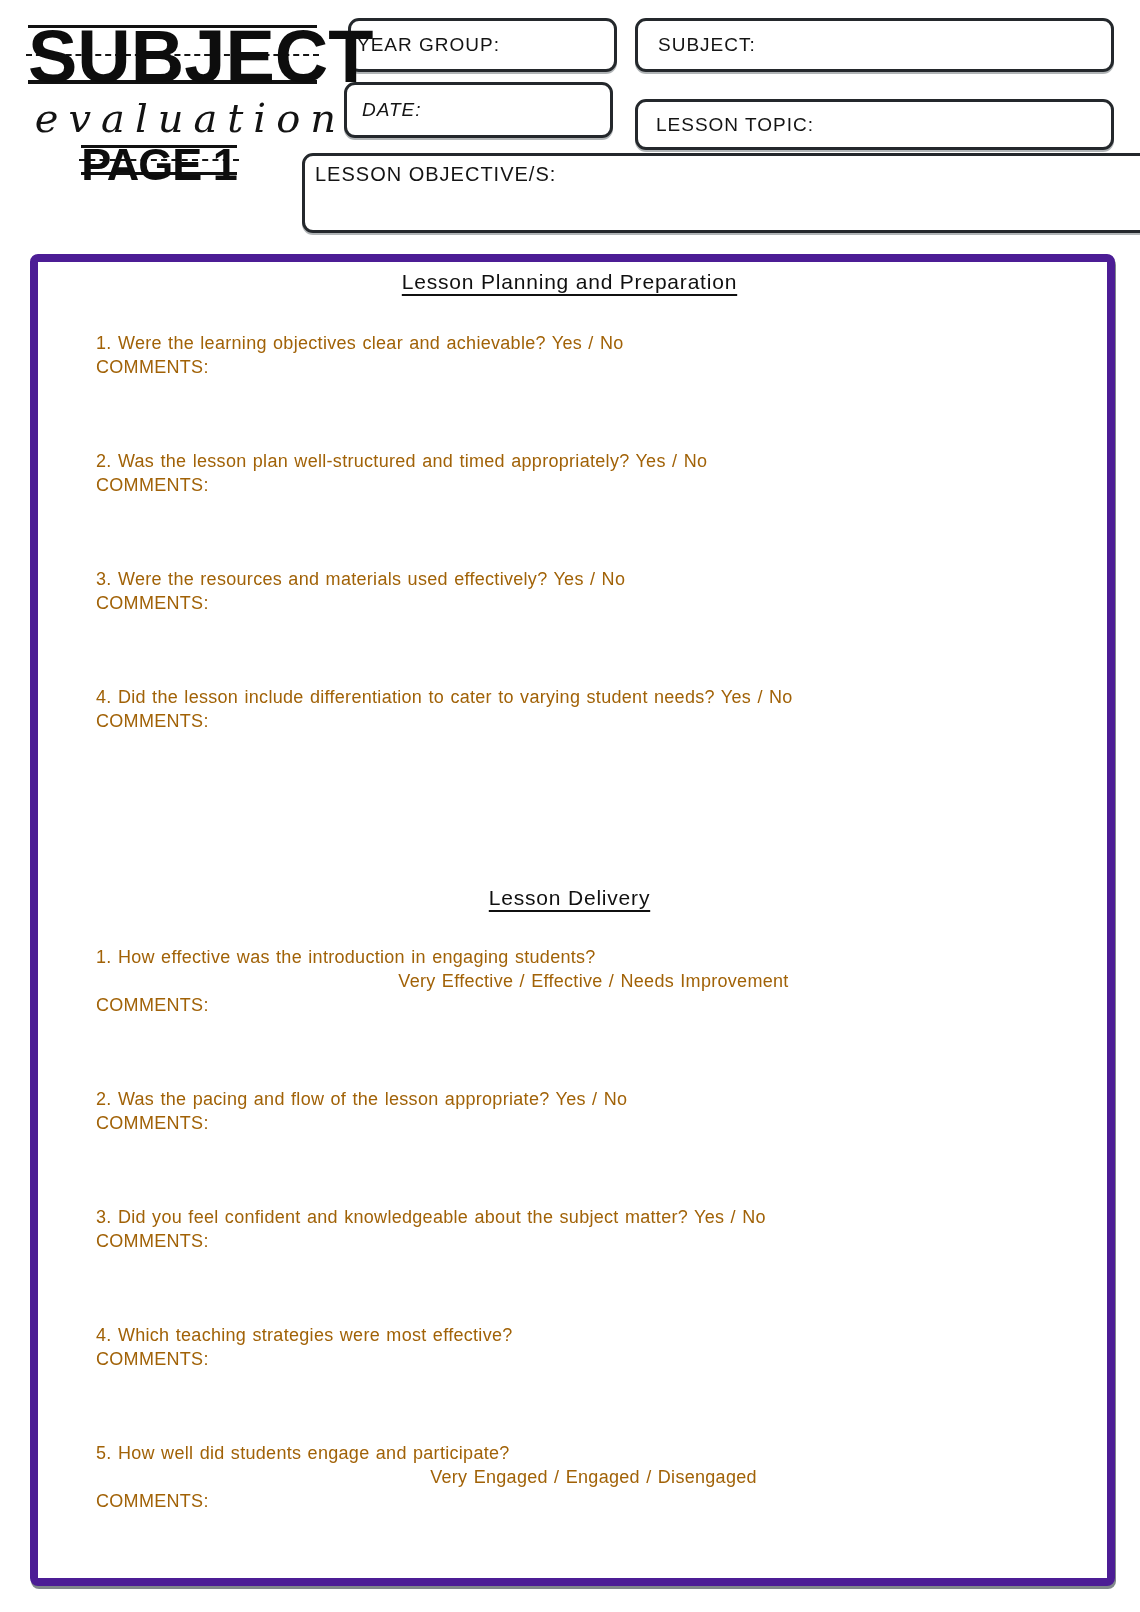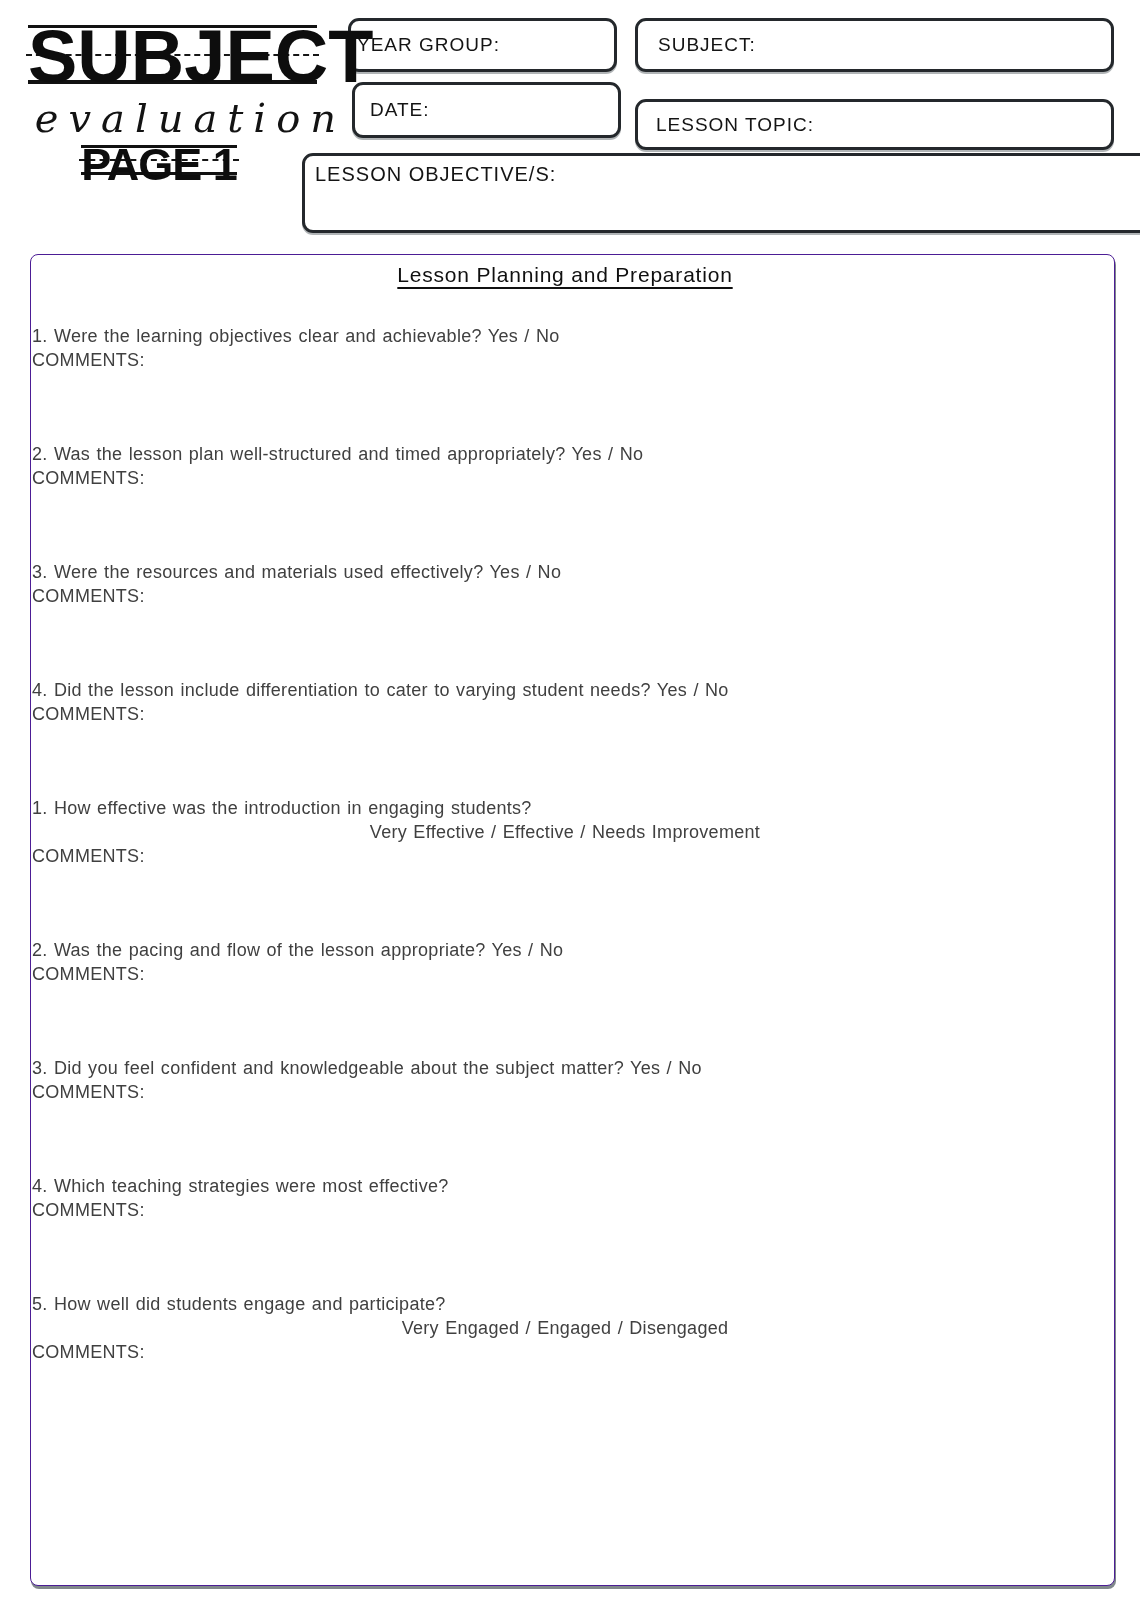--- a/index.html
+++ b/index.html
@@ -64,51 +64,51 @@
     background: #fff;
     box-shadow: 0 2px 0 rgba(28, 40, 46, 0.35);
     display: flex; align-items: center;
     font-size: 19px; letter-spacing: 1px; color: #141414;
   }
   .field.top-label { align-items: flex-start; }
   .field .label { padding-left: 15px; }
   .field.top-label .label { padding-top: 7px; padding-left: 10px; font-size: 20px; }
   .field-year-group   { left: 348px; top: 18px;  width: 269px; height: 54px; }
   .field-year-group .label { padding-left: 6px; }
-  .field-date         { left: 352px; top: 82px;  width: 269px; height: 56px; }
+  .field-date         { left: 344px; top: 82px;  width: 269px; height: 56px; font-style: italic; }
   .field-subject      { left: 635px; top: 18px;  width: 479px; height: 54px; }
   .field-subject .label { padding-left: 20px; }
   .field-lesson-topic { left: 635px; top: 99px;  width: 479px; height: 51px; }
   .field-lesson-topic .label { padding-left: 18px; }
   .field-objectives   { left: 262px; top: 153px; width: 852px; height: 80px; margin-left: 40px; }
 
   
   .main-box {
     position: absolute; left: 30px; top: 254px;
     width: 1085px; height: 1332px;
-    border: 1px solid #4c1d95;
+    border: 8px solid #4c1d95;
     border-radius: 8px;
     background: #fff;
     box-shadow: 1px 3px 0 rgba(24, 38, 44, 0.55);
-    padding: 7px 16px 0 1px;
+    padding: 7px 16px 0 10px;
   }
   .section-title {
     text-align: center;
     font-size: 21px; line-height: 26px; letter-spacing: 0.8px;
     font-weight: 400; color: #101010;
     text-decoration: underline;
     text-decoration-thickness: 2px;
     text-underline-offset: 5px;
   }
   .section-title.first  { margin-top: 0;    margin-bottom: 36px; }
   .section-title.second { margin-top: 82px; margin-bottom: 34px; }
 
   .q-line {
     font-size: 18px; line-height: 24px; letter-spacing: 0.3px;
-    word-spacing: 1px; color: #404040; white-space: nowrap;
+    word-spacing: 1px; color: #a16207; white-space: nowrap; margin-left: 48px;
   }
   .q-line.options { text-align: center; white-space: normal; }
   .write-space { height: 70px; }
 </style>
 </head>
 <body>
 
 <header>
   <div class="logo-block">
     <span class="midline"></span>
@@ -159,20 +159,21 @@
     <div class="q-line">COMMENTS:</div>
     <div class="write-space"></div>
   </div>
 
   <div class="q">
     <div class="q-line">4. Did the lesson include differentiation to cater to varying student needs? Yes / No</div>
     <div class="q-line">COMMENTS:</div>
     <div class="write-space"></div>
   </div>
 
+  <h2 class="section-title second">Lesson Delivery</h2>
 
   <div class="q">
     <div class="q-line">1. How effective was the introduction in engaging students?</div>
     <div class="q-line options">Very Effective / Effective / Needs Improvement</div>
     <div class="q-line">COMMENTS:</div>
     <div class="write-space"></div>
   </div>
 
   <div class="q">
     <div class="q-line">2. Was the pacing and flow of the lesson appropriate? Yes / No</div>

